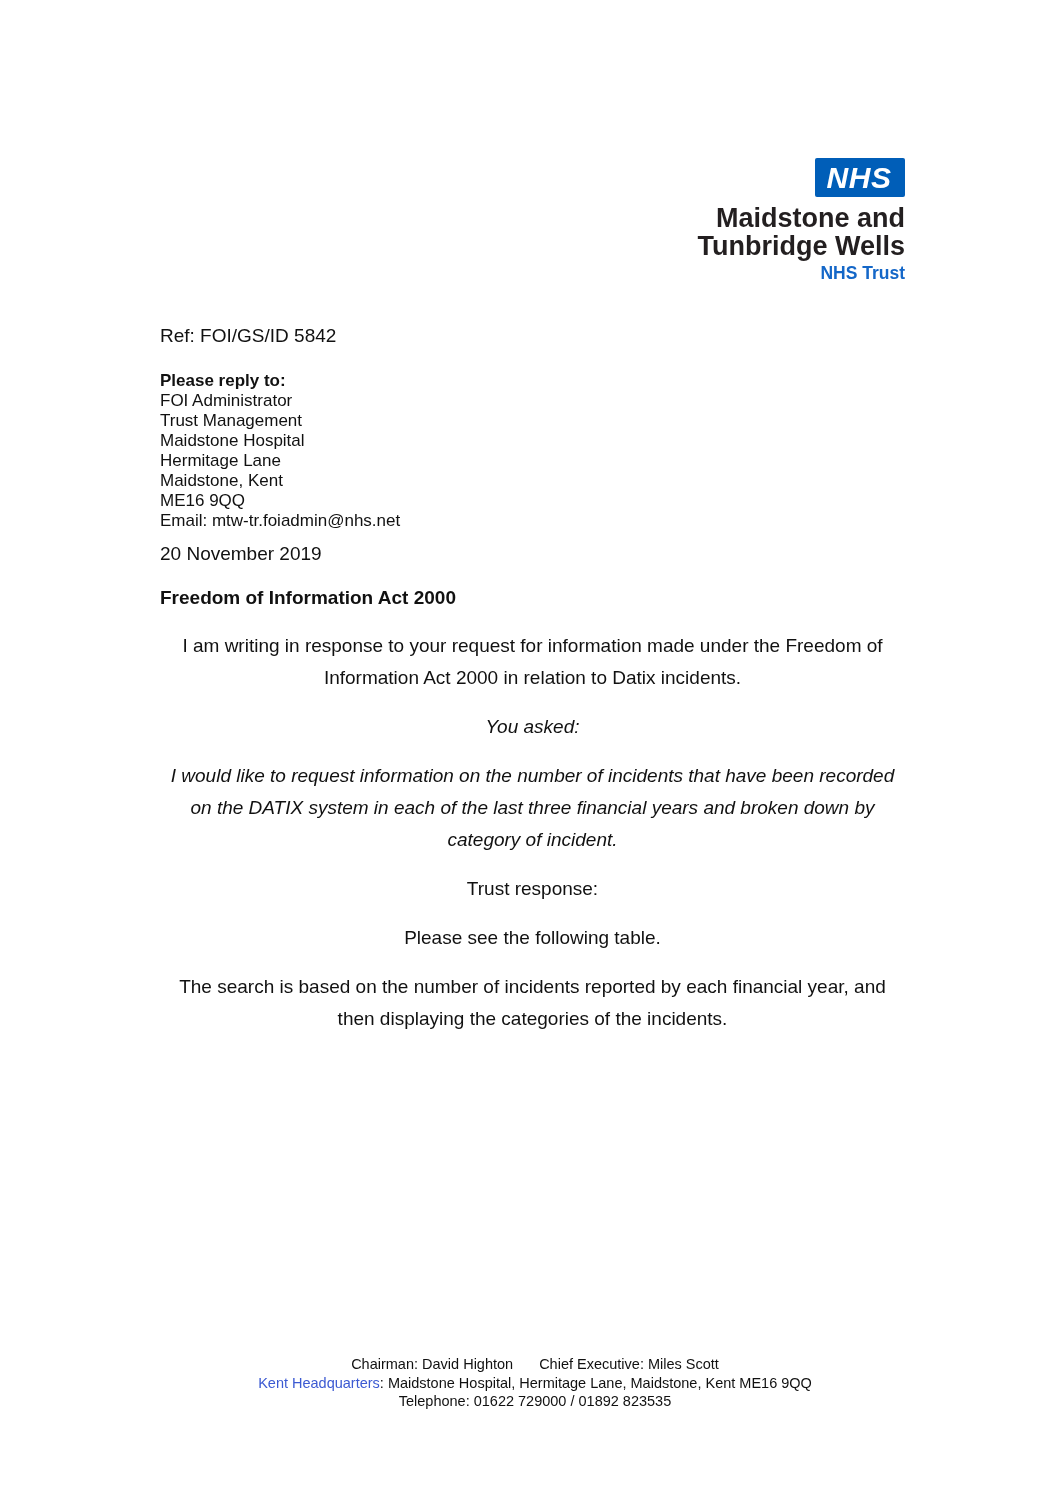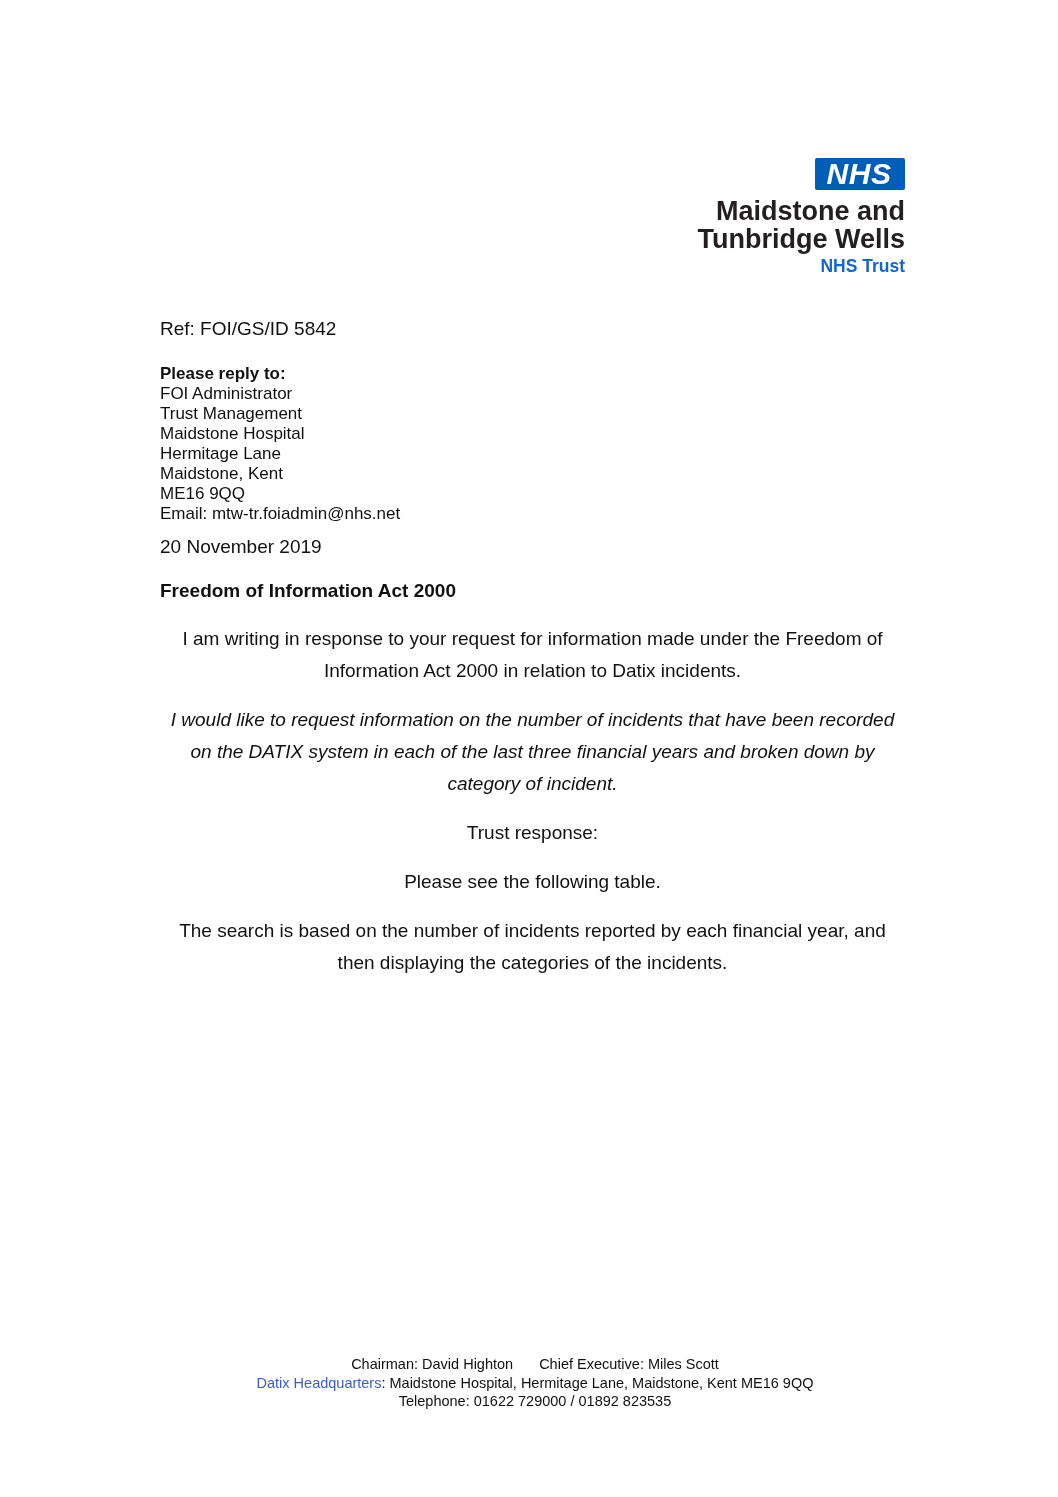--- a/index.html
+++ b/index.html
@@ -20,21 +20,21 @@
 
   
   .logo-block {
     display: flex;
     flex-direction: column;
     align-items: flex-end;
     width: 100%;
   }
   .nhs-box {
     width: 90px;
-    height: 32px;
+    height: 39px;
     background: #005EB8;
     border-radius: 2px;
     display: flex;
     align-items: center;
     justify-content: center;
   }
   .nhs-box span {
     color: #ffffff;
     font-style: italic;
     font-weight: 700;
@@ -135,32 +135,33 @@
     <div>ME16 9QQ</div>
     <div>Email: mtw-tr.foiadmin@nhs.net</div>
   </div>
 
   <div class="date-line">20 November 2019</div>
 
   <div class="heading">Freedom of Information Act 2000</div>
 
   <div class="para">I am writing in response to your request for information made under the Freedom of Information Act 2000 in relation to Datix incidents.</div>
 
+  <div class="para italic gap-lg">You asked:</div>
 
   <div class="para italic">I would like to request information on the number of incidents that have been recorded on the DATIX system in each of the last three financial years and broken down by category of incident.</div>
 
   <div class="para gap-lg">Trust response:</div>
 
   <div class="para">Please see the following table.</div>
 
   <div class="para">The search is based on the number of incidents reported by each financial year, and then displaying the categories of the incidents.</div>
 
 </div>
 
 <div class="footer">
   <div>
     <span>Chairman: David Highton</span><span class="exec-gap"></span><span>Chief Executive: Miles Scott</span>
   </div>
   <div>
-    <span class="hq-label">Datix Headquarters</span><span>: Maidstone Hospital, Hermitage Lane, Maidstone, Kent ME16 9QQ</span>
+    <span class="hq-label">Kent Headquarters</span><span>: Maidstone Hospital, Hermitage Lane, Maidstone, Kent ME16 9QQ</span>
   </div>
   <div>Telephone: 01622 729000 / 01892 823535</div>
 </div>
 
 </body></html>

